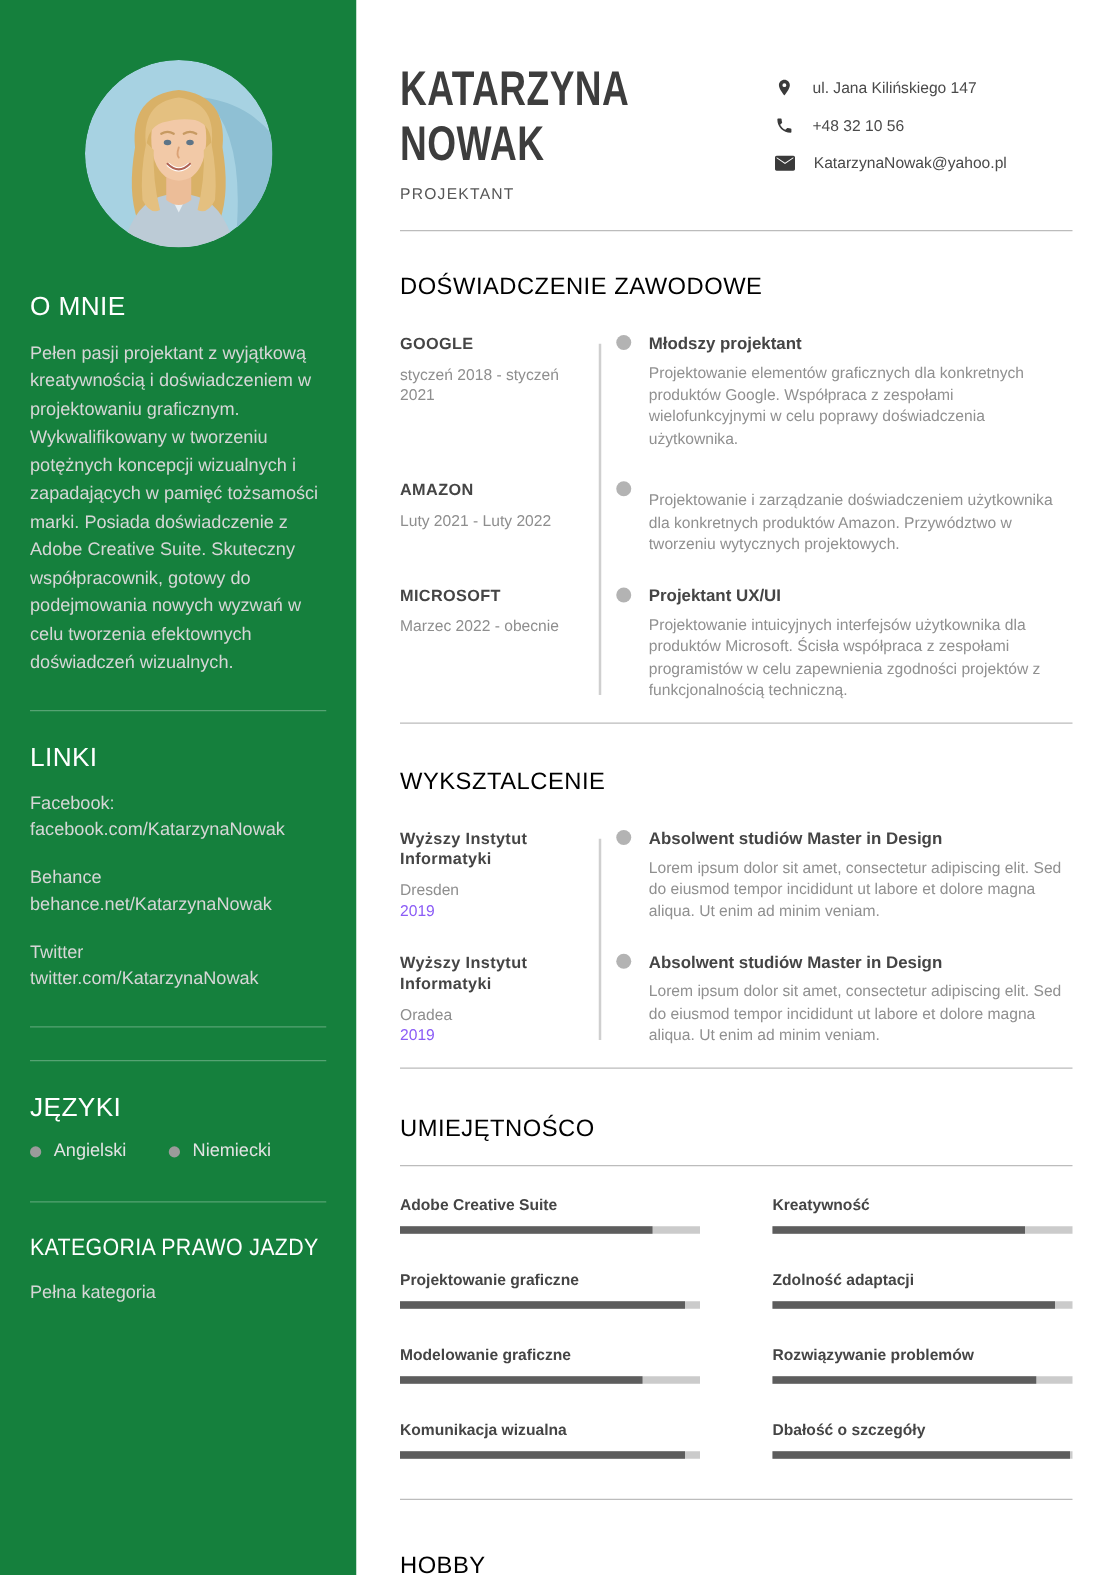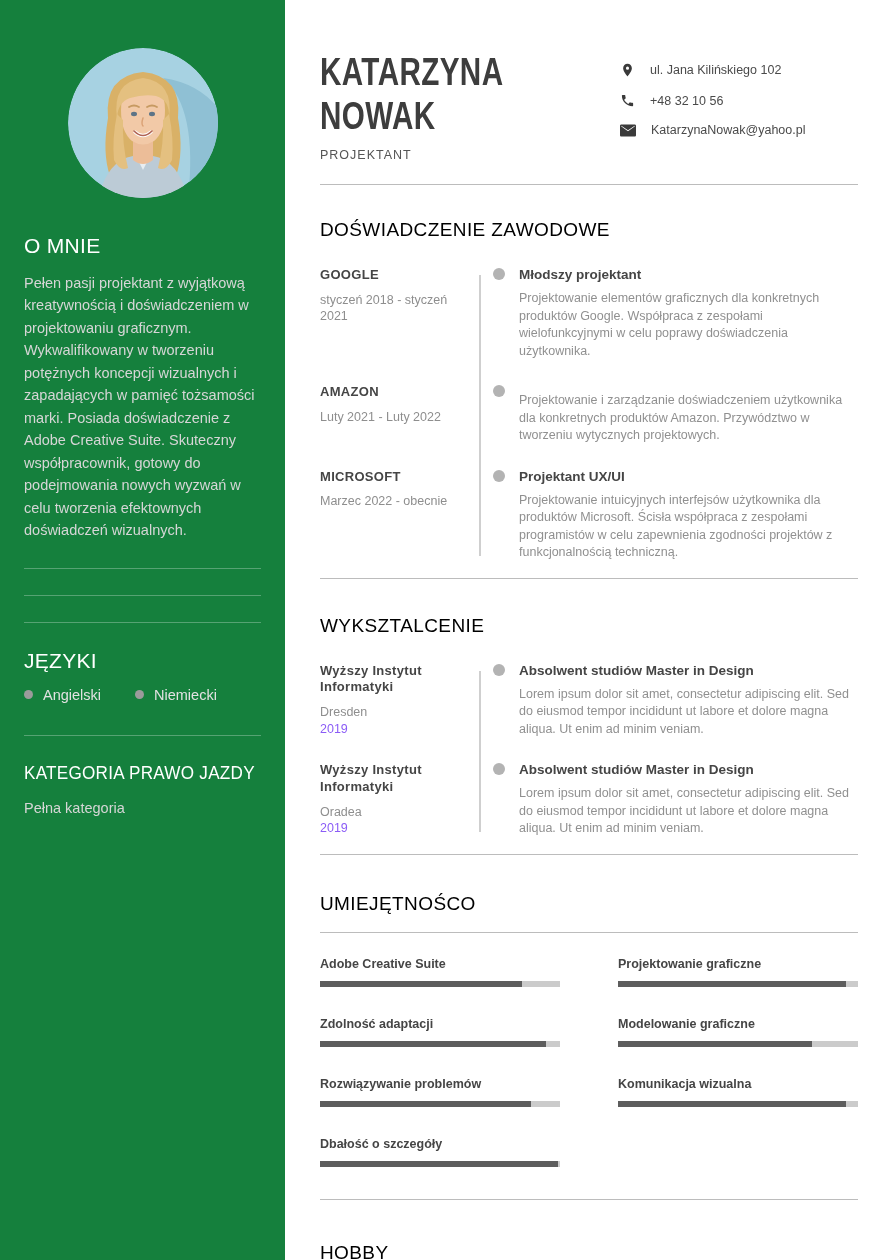--- a/index.html
+++ b/index.html
@@ -164,20 +164,35 @@
       </svg>
     </div>
 
     <section>
       <h2 class="side-title">O MNIE</h2>
       <p class="side-text">Pełen pasji projektant z wyjątkową kreatywnością i doświadczeniem w projektowaniu graficznym. Wykwalifikowany w tworzeniu potężnych koncepcji wizualnych i zapadających w pamięć tożsamości marki. Posiada doświadczenie z Adobe Creative Suite. Skuteczny współpracownik, gotowy do podejmowania nowych wyzwań w celu tworzenia efektownych doświadczeń wizualnych.</p>
     </section>
 
     <hr class="side-sep">
 
+    <section>
+      <h2 class="side-title">LINKI</h2>
+      <div class="link-group">
+        <div class="link-label">Facebook:</div>
+        <div class="link-url">facebook.com/KatarzynaNowak</div>
+      </div>
+      <div class="link-group">
+        <div class="link-label">Behance</div>
+        <div class="link-url">behance.net/KatarzynaNowak</div>
+      </div>
+      <div class="link-group">
+        <div class="link-label">Twitter</div>
+        <div class="link-url">twitter.com/KatarzynaNowak</div>
+      </div>
+    </section>
 
     <hr class="side-sep">
 
 
     <hr class="side-sep">
 
     <section>
       <h2 class="side-title">JĘZYKI</h2>
       <div class="dot-row">
         <div class="dot-item">
@@ -206,21 +221,21 @@
       <div class="name-block">
         <span class="name-line">KATARZYNA</span>
         <span class="name-line">NOWAK</span>
         <span class="role">PROJEKTANT</span>
       </div>
       <div class="contact">
         <div class="contact-row">
           <svg width="15" height="16" viewBox="0 0 24 24">
             <path fill="#3a3a3a" d="M12 2C8.1 2 5 5.1 5 9c0 5.2 7 13 7 13s7-7.8 7-13c0-3.9-3.1-7-7-7zm0 9.5A2.5 2.5 0 1 1 12 6.5a2.5 2.5 0 0 1 0 5z"></path>
           </svg>
-          <span class="contact-text">ul. Jana Kilińskiego 102</span>
+          <span class="contact-text">ul. Jana Kilińskiego 147</span>
         </div>
         <div class="contact-row">
           <svg width="15" height="15" viewBox="0 0 24 24">
             <path fill="#3a3a3a" d="M6.6 10.8c1.4 2.8 3.8 5.1 6.6 6.6l2.2-2.2c.3-.3.7-.4 1-.2 1.1.4 2.3.6 3.6.6.6 0 1 .4 1 1V20c0 .6-.4 1-1 1C10.6 21 3 13.4 3 4c0-.6.4-1 1-1h3.5c.6 0 1 .4 1 1 0 1.2.2 2.4.6 3.6.1.3 0 .7-.2 1l-2.3 2.2z"></path>
           </svg>
           <span class="contact-text">+48 32 10 56</span>
         </div>
         <div class="contact-row">
           <svg width="16" height="13" viewBox="0 0 24 18">
             <path fill="#3a3a3a" d="M2 0h20c1.1 0 2 .9 2 2v14c0 1.1-.9 2-2 2H2c-1.1 0-2-.9-2-2V2C0 .9.9 0 2 0zm10 10L22 3V2L12 8.5 2 2v1l10 7z"></path>
@@ -314,20 +329,26 @@
       <hr class="sep sep-under-title">
       <div class="skills-grid">
 
         <div class="skill">
           <div class="skill-label">Adobe Creative Suite</div>
           <div class="skill-track">
             <div class="skill-fill" style="width: 84%;"></div>
           </div>
         </div>
         <div class="skill">
+          <div class="skill-label">Kreatywność</div>
+          <div class="skill-track">
+            <div class="skill-fill" style="width: 84%;"></div>
+          </div>
+        </div>
+        <div class="skill">
           <div class="skill-label">Projektowanie graficzne</div>
           <div class="skill-track">
             <div class="skill-fill" style="width: 95%;"></div>
           </div>
         </div>
         <div class="skill">
           <div class="skill-label">Zdolność adaptacji</div>
           <div class="skill-track">
             <div class="skill-fill" style="width: 94%;"></div>
           </div>

